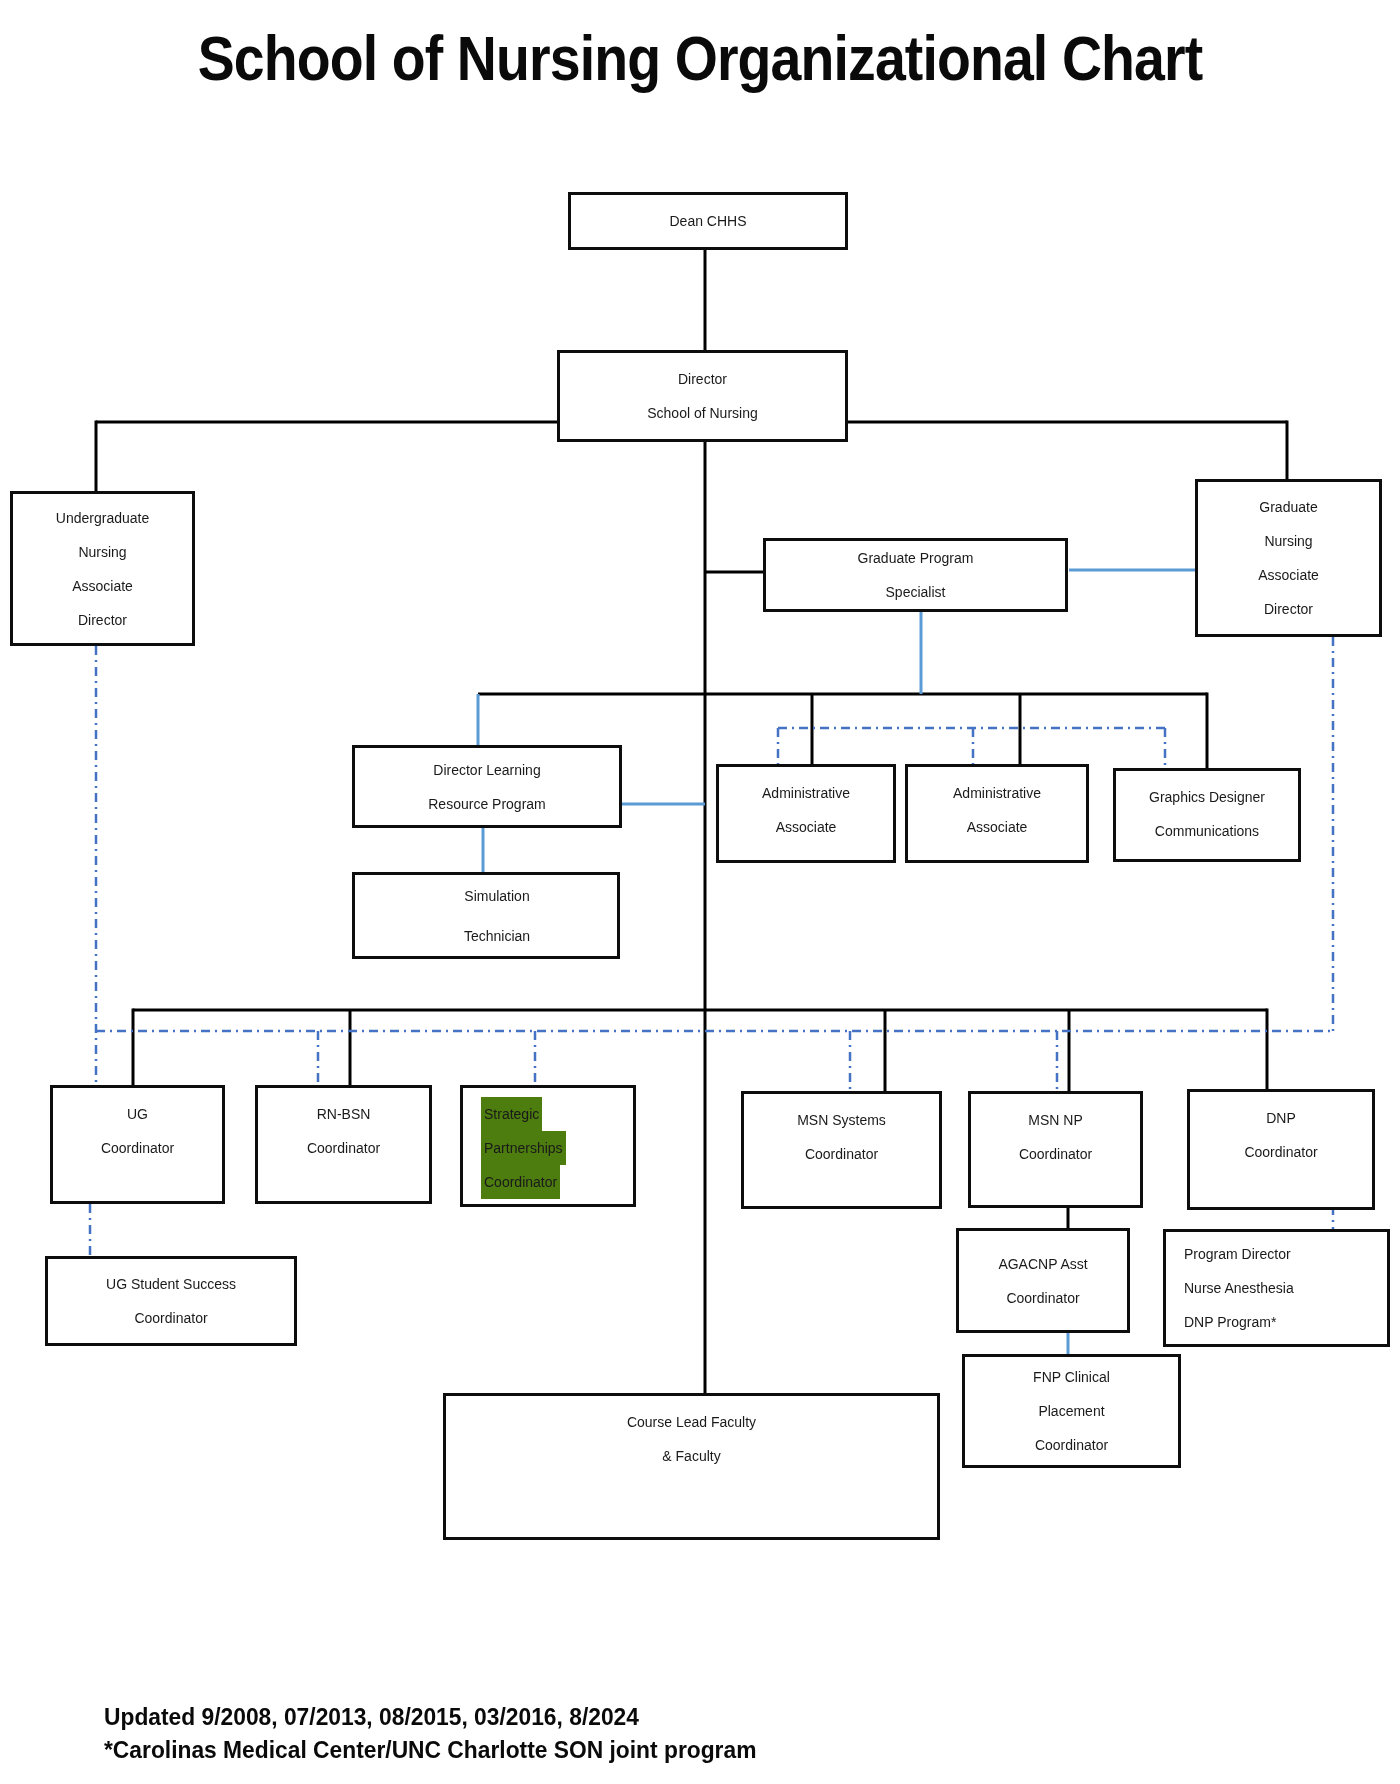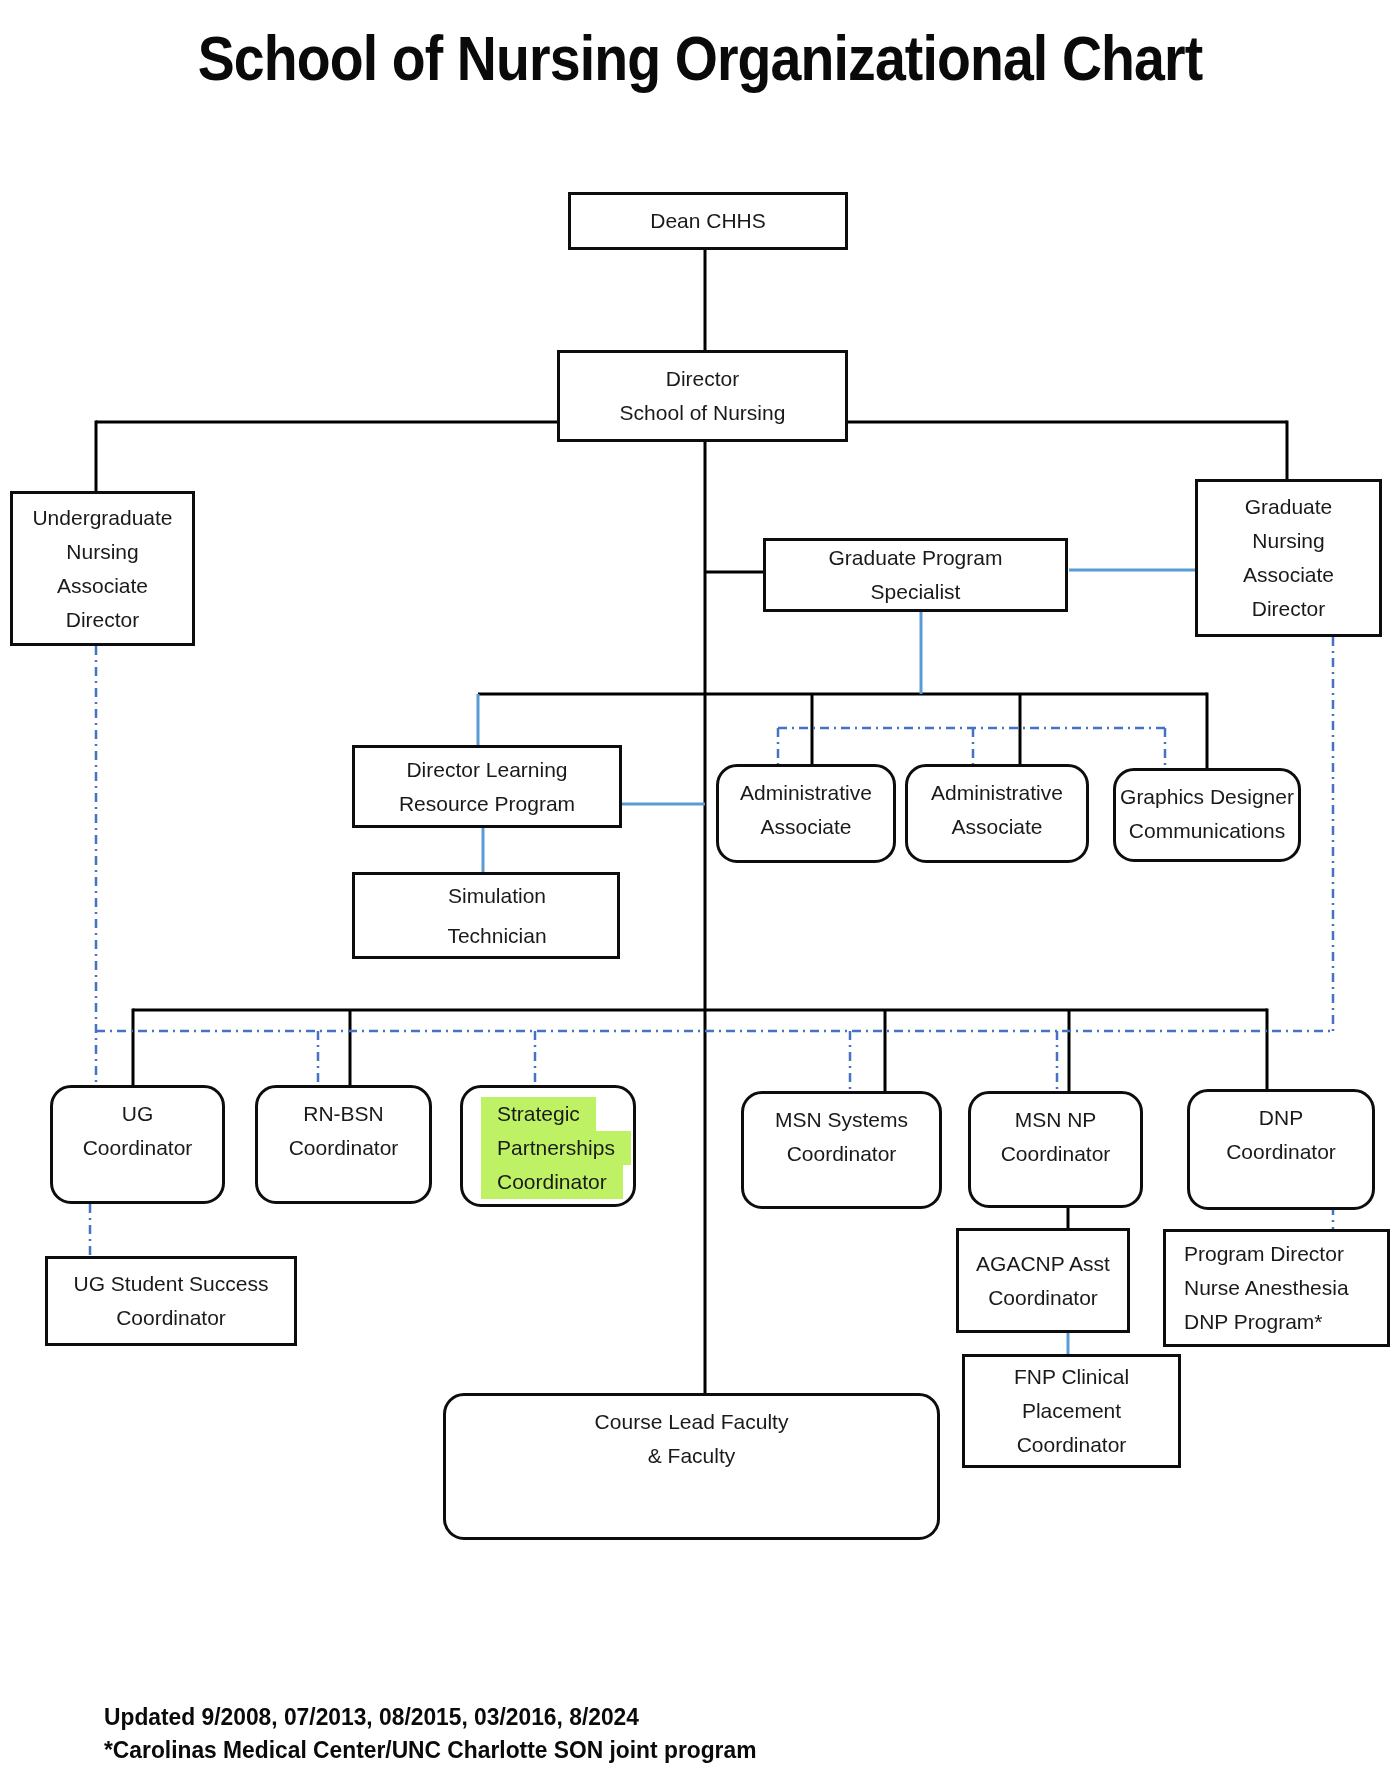--- a/index.html
+++ b/index.html
@@ -10,27 +10,27 @@
   .title{
     position:absolute;top:22px;left:0;width:1400px;text-align:center;
     font-size:63px;font-weight:bold;letter-spacing:-1px;color:#0a0a0a;
     transform:scaleX(0.88);transform-origin:50% 50%;white-space:nowrap;
   }
   svg.wires{position:absolute;left:0;top:0;z-index:1;}
   .node{
     position:absolute;z-index:2;box-sizing:border-box;background:#ffffff;
     border:3px solid #0d0d0d;display:flex;flex-direction:column;
     align-items:center;justify-content:center;
-    font-size:21px;line-height:34px;text-align:center;color:#1a1a1a;
-  }
-  .node.v-top{justify-content:flex-start;padding-top:9px;border-radius:21px;}
+    font-size:14px;line-height:34px;text-align:center;color:#1a1a1a;
+  }
+  .node.v-top{justify-content:flex-start;padding-top:9px;}
   .node.h-left{align-items:flex-start;text-align:left;padding-left:18px;}
   .node.wide-lh{line-height:40px;padding-left:22px;}
   .node .bl{display:block;}
-  .node .hl{background:#bef264;padding:0 16px;}
+  .node .hl{background:#4d7c0f;padding:0 3px;}
   .footer{
     position:absolute;left:104px;top:1700px;z-index:2;
     font-size:24px;font-weight:bold;line-height:33px;color:#0a0a0a;
     transform:scaleX(0.95);transform-origin:0 50%;white-space:nowrap;
   }
 </style>
 </head>
 <body>
 
 <div class="stage">

